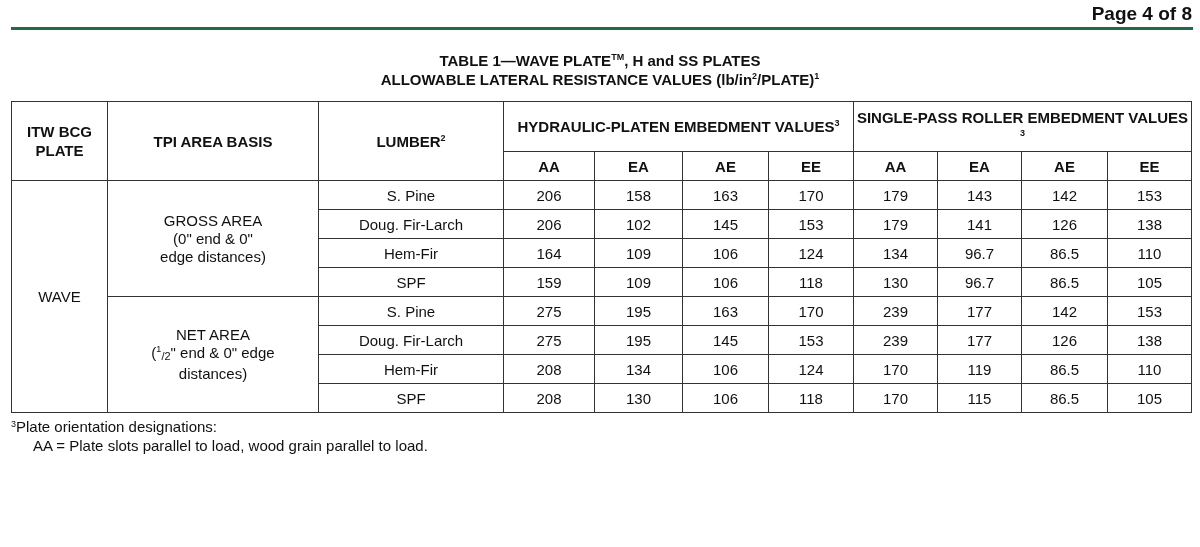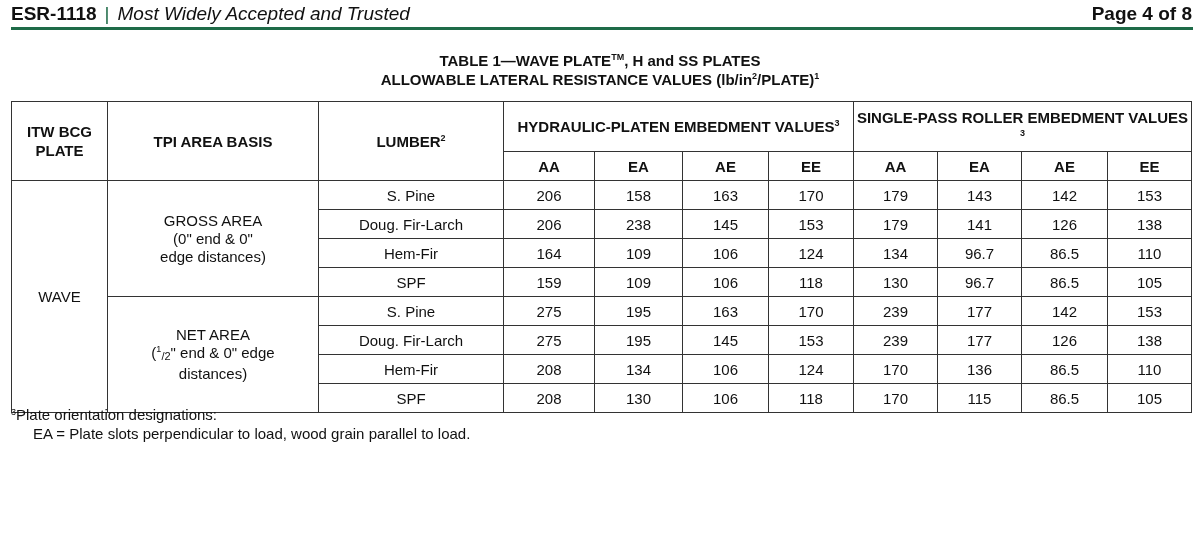--- a/index.html
+++ b/index.html
@@ -20,31 +20,28 @@
   table.grid { position: absolute; left: 11px; top: 101px; border-collapse: collapse;
                table-layout: fixed; font-size: 15px; }
   table.grid td, table.grid th { border: 1px solid #333; text-align: center;
                vertical-align: middle; padding: 0; }
   table.grid th { font-weight: bold; font-size: 15px; }
   .h-main { height: 50px; line-height: 19px; margin-top: 21px; }
   .h-sub { height: 29px; }
   .r { height: 29px; }
   .area { line-height: 18px; }
   .plate-cell { vertical-align: middle; }
-  .notes { position: absolute; left: 11px; top: 405px; font-size: 15px; line-height: 19px; }
+  .notes { position: absolute; left: 11px; top: 417px; font-size: 15px; line-height: 19px; }
   .notes .note-head sup { vertical-align: 5px; }
   .notes .note-item { padding-left: 22px; }
 </style>
 </head>
 <body>
 
 <div class="hdr">
-  <div class="hdr-left">
-    <span class="hdr-id">ESR-1118</span><span class="hdr-sep">|</span><span class="hdr-tag">Most Widely Accepted and Trusted</span>
-  </div>
   <div class="hdr-page">Page 4 of 8</div>
 </div>
 <div class="hdr-rule"></div>
 
 <div class="title t1">
   <span>TABLE 1—WAVE PLATE</span><sup>TM</sup><span>, H and SS PLATES</span>
 </div>
 <div class="title t2">
   <span>ALLOWABLE LATERAL RESISTANCE VALUES (lb/in</span><sup>2</sup><span>/PLATE)</span><sup>1</sup>
 </div>
@@ -96,21 +93,21 @@
       <td>163</td>
       <td>170</td>
       <td>179</td>
       <td>143</td>
       <td>142</td>
       <td>153</td>
     </tr>
     <tr class="r">
       <td>Doug. Fir-Larch</td>
       <td>206</td>
-      <td>238</td>
+      <td>102</td>
       <td>145</td>
       <td>153</td>
       <td>179</td>
       <td>141</td>
       <td>126</td>
       <td>138</td>
     </tr>
     <tr class="r">
       <td>Hem-Fir</td>
       <td>164</td>
@@ -160,34 +157,34 @@
       <td>126</td>
       <td>138</td>
     </tr>
     <tr class="r">
       <td>Hem-Fir</td>
       <td>208</td>
       <td>134</td>
       <td>106</td>
       <td>124</td>
       <td>170</td>
-      <td>136</td>
+      <td>119</td>
       <td>86.5</td>
       <td>110</td>
     </tr>
     <tr class="r">
       <td>SPF</td>
       <td>208</td>
       <td>130</td>
       <td>106</td>
       <td>118</td>
       <td>170</td>
       <td>115</td>
       <td>86.5</td>
       <td>105</td>
     </tr>
   </tbody>
 </table>
 
 <div class="notes">
   <div class="note-head"><sup>3</sup><span>Plate orientation designations:</span></div>
-  <div class="note-item">EA = Plate slots perpendicular to load, wood grain parallel to load.</div>
+  <div class="note-item">AA = Plate slots parallel to load, wood grain parallel to load.</div>
 </div>
 
 </body></html>

